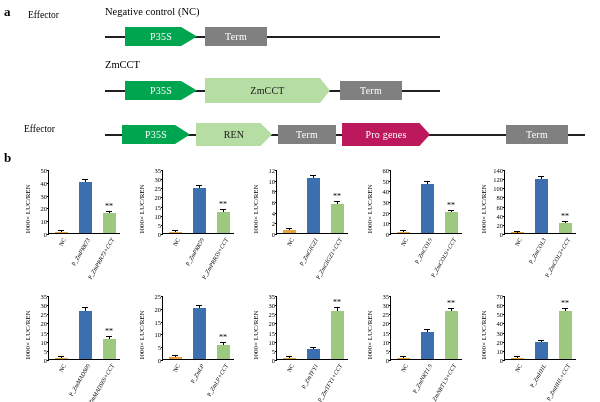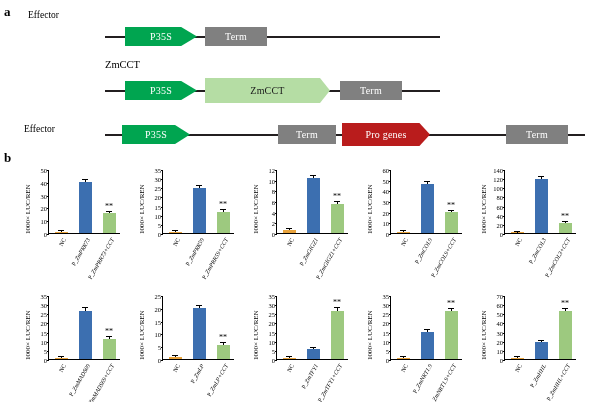--- a/index.html
+++ b/index.html
@@ -16,21 +16,21 @@
   .line{position:absolute;height:2px;background:#231f20;}
 
   
   .box{position:absolute;box-sizing:border-box;display:flex;align-items:center;justify-content:center;
        font-size:10px;color:#ffffff;font-family:"Liberation Serif",serif;letter-spacing:.2px;}
   .p35s{background:#00a550;clip-path:polygon(0 0,78% 0,100% 50%,78% 100%,0 100%);}
   .term{background:#808080;}
   .zmcct{background:#b5dda4;color:#1a1a1a;clip-path:polygon(0 0,92% 0,100% 50%,92% 100%,0 100%);}
   .ren{background:#b5dda4;color:#1a1a1a;clip-path:polygon(0 0,85% 0,100% 50%,85% 100%,0 100%);}
   .luc{background:#b5dda4;color:#1a1a1a;clip-path:polygon(0 0,85% 0,100% 50%,85% 100%,0 100%);}
-  .pro{background:#b91c1c;clip-path:polygon(0 0,88% 0,100% 50%,88% 100%,0 100%);}
+  .pro{background:#be185d;clip-path:polygon(0 0,88% 0,100% 50%,88% 100%,0 100%);}
 
   
   #panel-b{position:absolute;left:0;top:150px;width:600px;height:252px;}
   .chart{position:absolute;}
   .axis-title{position:absolute;font-size:7px;font-family:"Liberation Serif",serif;
       transform:rotate(-90deg);transform-origin:left top;white-space:nowrap;}
   .plot{position:absolute;border-left:1px solid #000;border-bottom:1px solid #000;box-sizing:border-box;}
   .tick{position:absolute;right:100%;font-size:6.5px;font-family:"Liberation Serif",serif;
       white-space:nowrap;transform:translateY(-50%);padding-right:2px;}
   .tickmark{position:absolute;right:100%;width:2.5px;height:1px;background:#000;}
@@ -43,33 +43,35 @@
         transform-origin:right top;transform:rotate(-60deg);text-align:right;}
   .xlab i{font-style:italic;}
 </style>
 </head>
 <body>
 
 <div id="panel-a">
   <div class="panel-label" id="panel-a-label">a</div>
 
   <div class="row-label" style="left:28px;top:10px;">Effector</div>
+  <div class="construct-title" style="left:105px;top:6px;">Negative control (NC)</div>
   <div class="line" style="left:105px;top:36px;width:335px;"></div>
   <div class="box p35s" style="left:125px;top:27px;width:72px;height:19px;">P35S</div>
   <div class="box term" style="left:205px;top:27px;width:62px;height:19px;">Term</div>
 
   <div class="construct-title" style="left:105px;top:59px;">ZmCCT</div>
   <div class="line" style="left:105px;top:90px;width:335px;"></div>
   <div class="box p35s" style="left:125px;top:81px;width:72px;height:19px;">P35S</div>
   <div class="box zmcct" style="left:205px;top:78px;width:125px;height:25px;">ZmCCT</div>
   <div class="box term" style="left:340px;top:81px;width:62px;height:19px;">Term</div>
 
   <div class="row-label" style="left:24px;top:124px;">Effector</div>
   <div class="line" style="left:105px;top:134px;width:480px;"></div>
   <div class="box p35s" style="left:122px;top:125px;width:68px;height:19px;">P35S</div>
+  <div class="box ren" style="left:196px;top:123px;width:76px;height:23px;">REN</div>
   <div class="box term" style="left:278px;top:125px;width:58px;height:19px;">Term</div>
   <div class="box pro" style="left:342px;top:123px;width:88px;height:23px;">Pro genes</div>
   <div class="box term" style="left:506px;top:125px;width:62px;height:19px;">Term</div>
 </div>
 
 <div id="panel-b">
   <div class="panel-label" id="panel-b-label" style="top:0;">b</div>
   <div id="charts">
       <div class="chart" style="left: 18px; top: 6px; width: 114px; height: 126px;">
         <div class="axis-title" style="left: 6px; top: 78px;">1000× LUC/REN</div>

